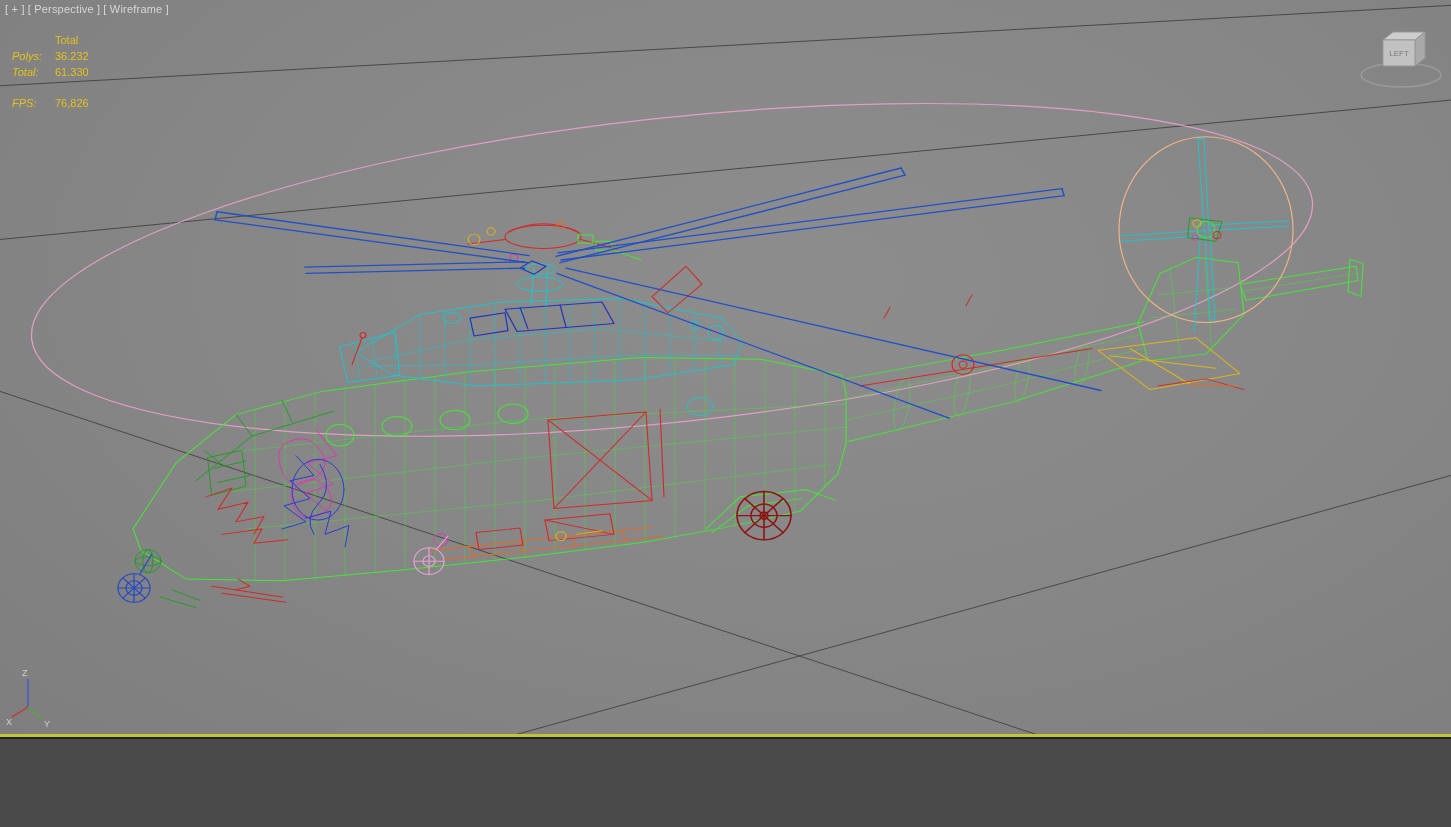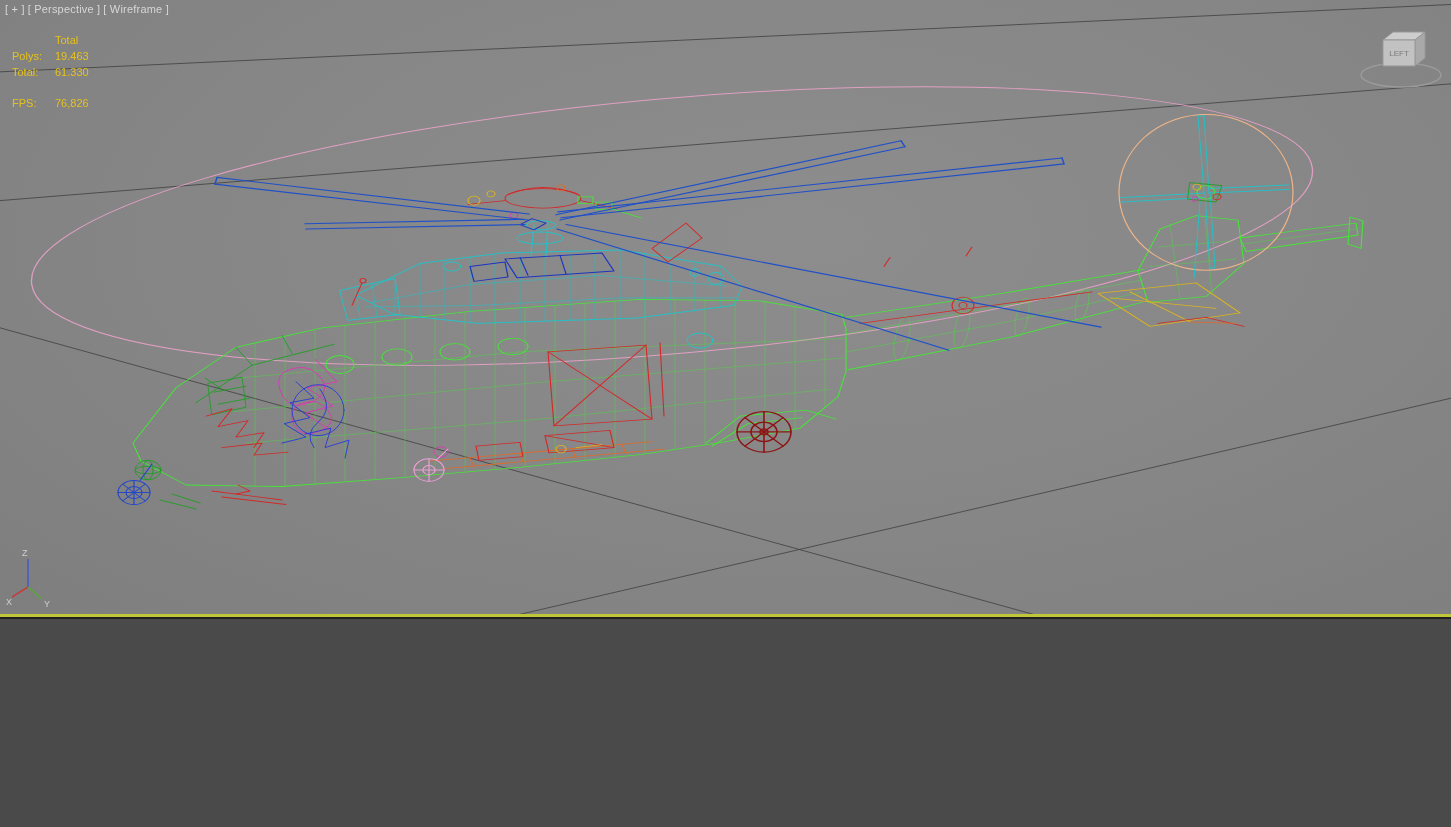--- a/index.html
+++ b/index.html
@@ -1,16 +1,16 @@
 <!DOCTYPE html>
 <html style="--grid: #454545; --label_gray: #d6d6d6; --stats_yellow: #e6c11c; --border_yellow: #bfc739; --disc_pink: #f0a3cd; --blade_blue: #2050c8; --fuselage_green: #45e637; --dark_green: #1e9e22; --engine_cyan: #17c8cf; --deep_blue: #1a35c0; --detail_red: #d42828; --detail_orange: #e06a28; --detail_yellow: #dcb41e; --cockpit_magenta: #e032b4; --cockpit_blue: #2438d8; --tail_disc_peach: #efb488; --wheel_darkred: #8c1414; --wheel_pink: #eaa0d4; --wheel_blue: #2448c8;"><head>
 <meta charset="utf-8">
 <style>
   html,body{margin:0;padding:0;background:#4a4a4a;}
-  .stage{position:relative;width:1451px;height:619px;overflow:hidden;
+  .stage{position:relative;width:1451px;height:739px;overflow:hidden;
          background:radial-gradient(ellipse at 55% 38%, #8d8d8d 0%, #868686 55%, #7e7e7e 100%);
          font-family:"Liberation Sans", sans-serif;}
   .scene{position:absolute;left:0;top:0;width:100%;height:100%;}
   .scene *{fill:none;stroke-linecap:round;stroke-linejoin:round;}
   .grid line{stroke:var(--grid,#454545);stroke-width:1;}
   .disc ellipse{stroke:var(--disc_pink,#f0a3cd);stroke-width:1.3;opacity:.85;}
   .blades line{stroke:var(--blade_blue,#2050c8);stroke-width:1.5;}
   .fuse{stroke:var(--fuselage_green,#45e637);stroke-width:1.1;}
   .fsoft{stroke:var(--fuselage_green,#45e637);stroke-width:.7;opacity:.65;}
   .dgreen{stroke:var(--dark_green,#1e9e22);stroke-width:1;}
@@ -26,21 +26,21 @@
   .wred{stroke:var(--wheel_darkred,#8c1414);stroke-width:1.6;}
   .wpink{stroke:var(--wheel_pink,#eaa0d4);stroke-width:1.2;}
   .wblue{stroke:var(--wheel_blue,#2448c8);stroke-width:1.2;}
 
   .vplabel{position:absolute;left:5px;top:3px;font-size:11px;color:var(--label_gray,#d6d6d6);
            letter-spacing:.2px;white-space:nowrap;}
   .vplabel span{margin-right:3px;cursor:pointer;}
   .stats{position:absolute;left:12px;top:32px;font-size:11px;line-height:16px;
          color:var(--stats_yellow,#e6c11c);}
   .srow{display:flex;align-items:flex-end;}
-  .slbl{display:inline-block;width:43px;}
+  .slbl{display:inline-block;width:43px;font-style:italic;}
   .sgap{height:15px;}
   .viewcube{position:absolute;top:18px;right:6px;}
   .viewcube text{font-family:"Liberation Sans",sans-serif;font-size:8px;fill:#787878;stroke:none;}
   .axis{position:absolute;left:4px;bottom:10px;}
   .axis text{font-family:"Liberation Sans",sans-serif;font-size:9px;fill:#cfcfcf;stroke:none;}
   .vborder{position:absolute;left:0;right:0;bottom:0;height:5px;
            background:linear-gradient(to bottom, var(--border_yellow,#bfc739) 0, var(--border_yellow,#bfc739) 3px, #202020 3px, #202020 5px);}
 </style>
 </head>
 <body>
@@ -311,21 +311,21 @@
     <span>[ + ]</span><span>[ Perspective ]</span><span>[ Wireframe ]</span>
   </div>
 
   <div class="stats">
     <div class="srow">
       <span class="slbl"></span>
       <span class="sval">Total</span>
     </div>
     <div class="srow">
       <span class="slbl">Polys:</span>
-      <span class="sval">19.463</span>
+      <span class="sval">36.232</span>
     </div>
     <div class="srow">
       <span class="slbl">Total:</span>
       <span class="sval">61.330</span>
     </div>
     <div class="srow sgap"></div>
     <div class="srow">
       <span class="slbl">FPS:</span>
       <span class="sval">76,826</span>
     </div>

